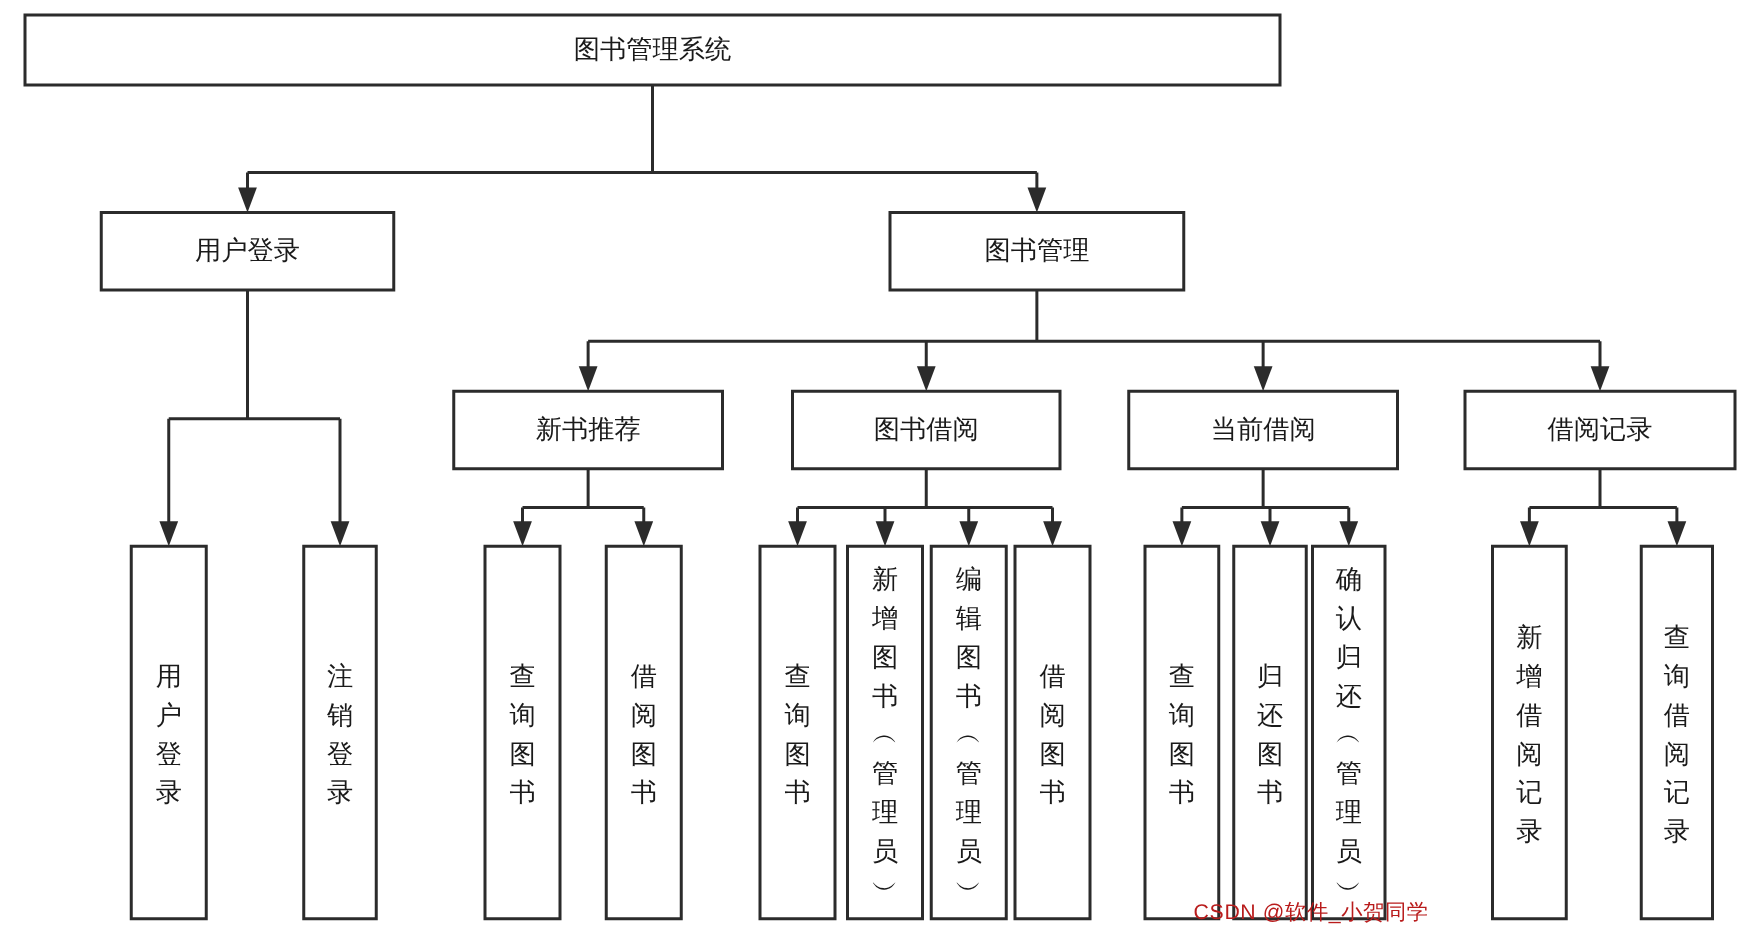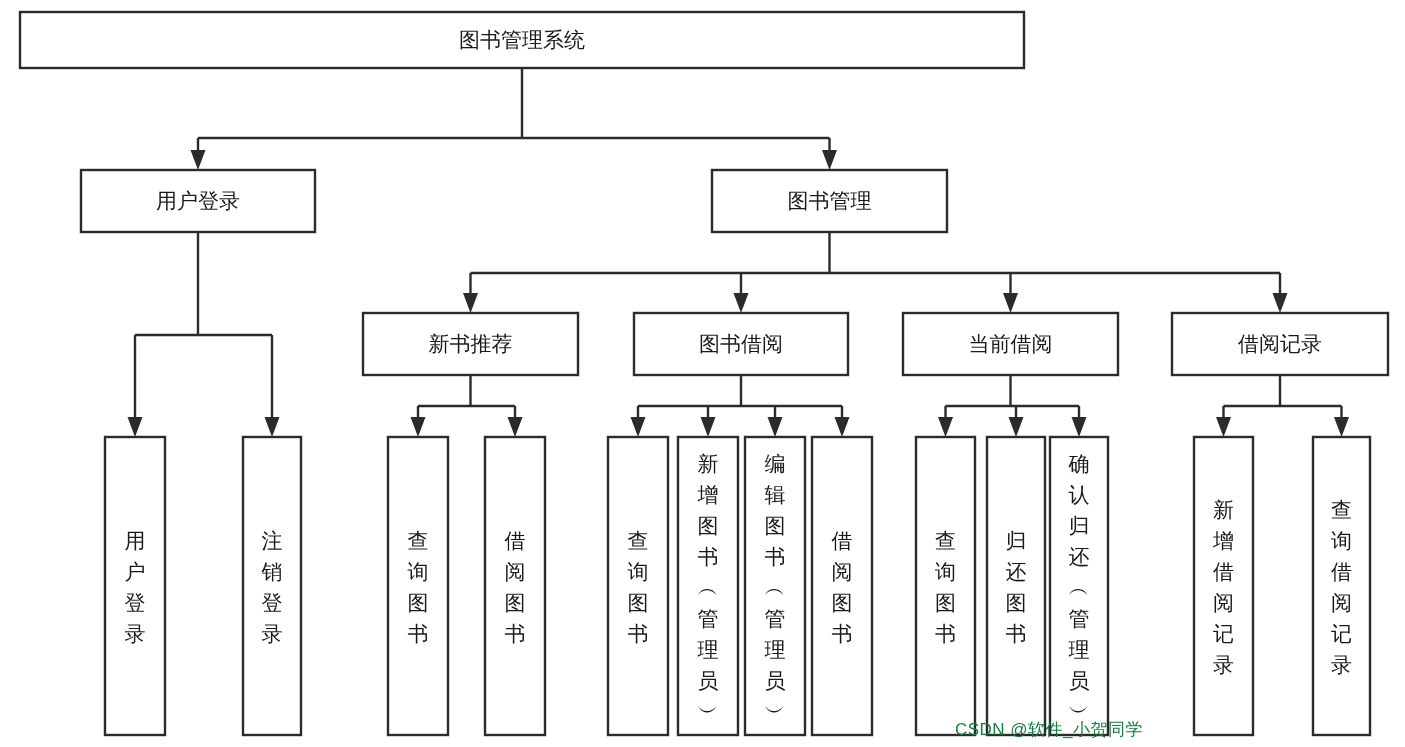--- a/index.html
+++ b/index.html
@@ -58,21 +58,21 @@
     fill: #1a1a1a;
     text-anchor: middle;
     white-space: pre;
   }
   .watermark {
     position: absolute;
     right: 8px;
     bottom: 6px;
     font-family: "Liberation Sans", "DejaVu Sans", sans-serif;
     font-size: 17px;
-    color: #15803d;
+    color: #b91c1c;
     letter-spacing: 0.5px;
     user-select: none;
     pointer-events: none;
   }
 </style>
 </head>
 <body>
 
 <div id="diagram-root">
   <svg class="diagram-canvas" viewBox="0 0 1405 747">

